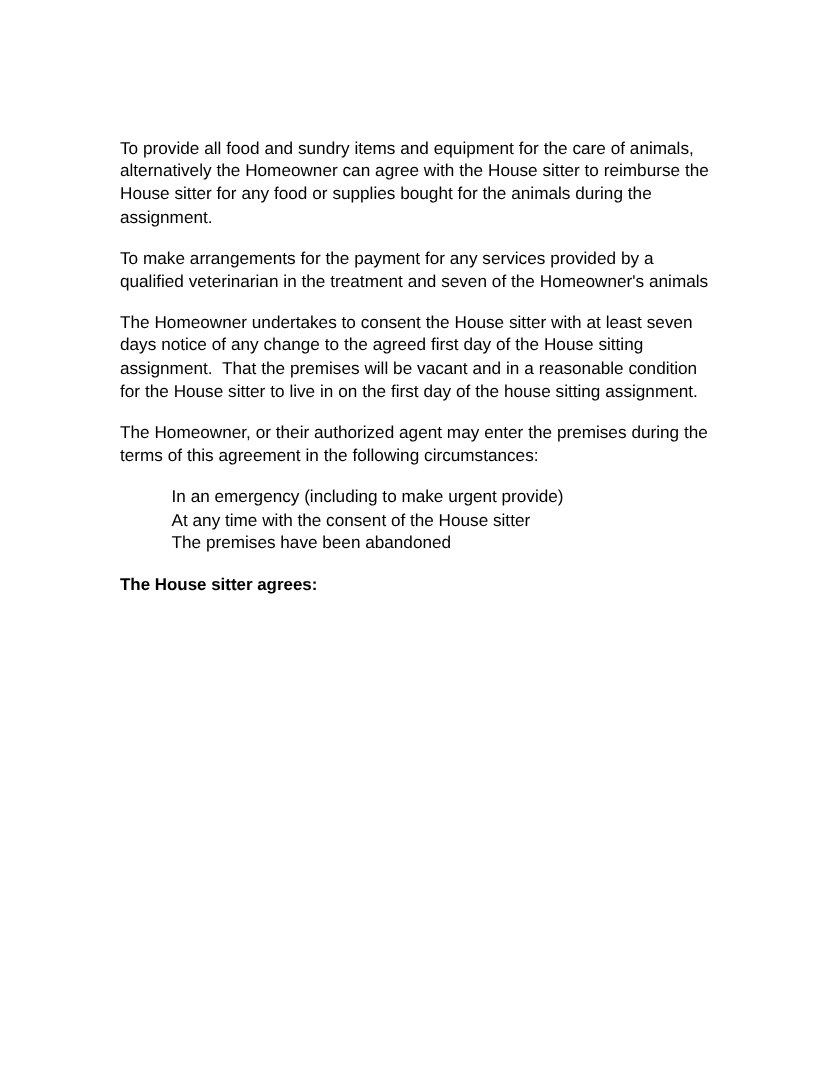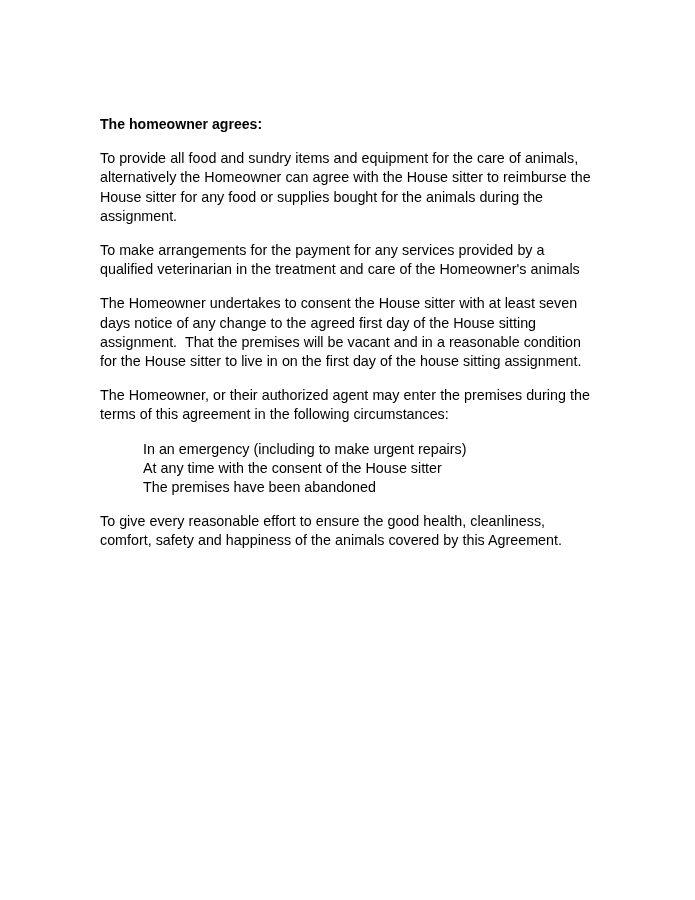--- a/index.html
+++ b/index.html
@@ -54,36 +54,35 @@
     margin: 0;
     white-space: pre-wrap;
   }
 </style>
 </head>
 <body>
 
 <div class="page">
   <div class="doc-body">
 
-    <p class="heading">The homeowner agrees:</p>
 
     <p class="block">To provide all food and sundry items and equipment for the care of animals, alternatively the Homeowner can agree with the House sitter to reimburse the House sitter for any food or supplies bought for the animals during the assignment.</p>
 
-    <p class="block">To make arrangements for the payment for any services provided by a qualified veterinarian in the treatment and care of the Homeowner's animals</p>
+    <p class="block">To make arrangements for the payment for any services provided by a qualified veterinarian in the treatment and seven of the Homeowner's animals</p>
 
 
     <p class="block">The Homeowner undertakes to consent the House sitter with at least seven days notice of any change to the agreed first day of the House sitting assignment.  That the premises will be vacant and in a reasonable condition for the House sitter to live in on the first day of the house sitting assignment.</p>
 
     <p class="block">The Homeowner, or their authorized agent may enter the premises during the terms of this agreement in the following circumstances:</p>
 
     <div class="indent-group">
-      <p class="indent-line">In an emergency (including to make urgent repairs)</p>
+      <p class="indent-line">In an emergency (including to make urgent provide)</p>
       <p class="indent-line">At any time with the consent of the House sitter</p>
       <p class="indent-line">The premises have been abandoned</p>
     </div>
 
 
 
+    <p class="heading">The House sitter agrees:</p>
 
-    <p class="block">To give every reasonable effort to ensure the good health, cleanliness, comfort, safety and happiness of the animals covered by this Agreement.</p>
 
   </div>
 </div>
 
 </body></html>

